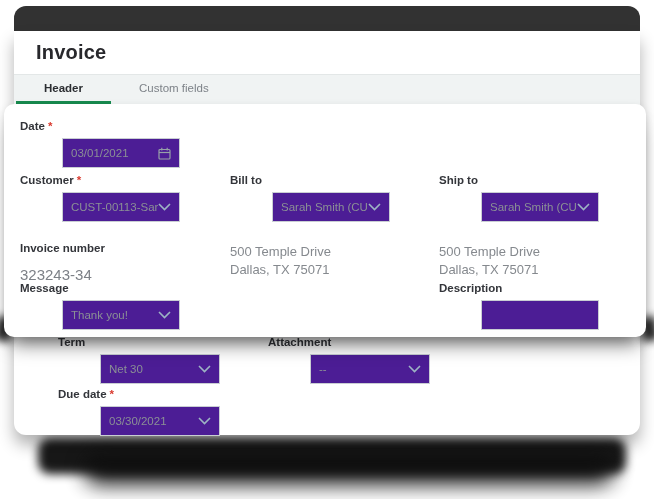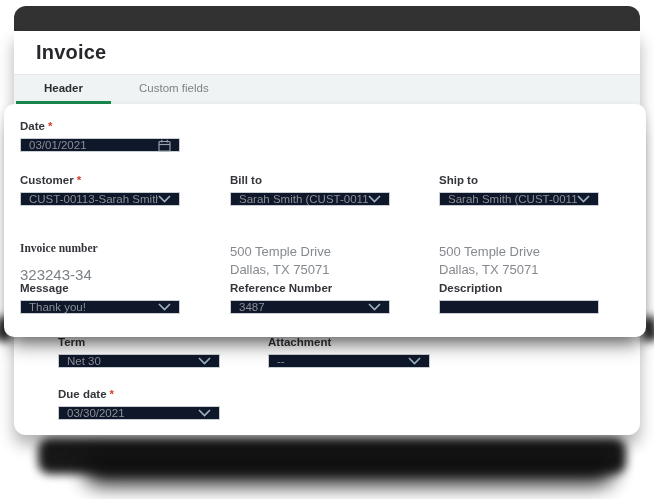--- a/index.html
+++ b/index.html
@@ -29,22 +29,22 @@
 
   .tabbar { height:31px; background:#f0f3f3; border-top:1px solid #e3e7e7; display:flex; padding-left:2px; }
   .tab { height:100%; display:flex; align-items:center; padding:0 28px; font-size:11.5px;
          border-bottom:4px solid transparent; color:#7d8288; cursor:pointer; }
   .tab.active { font-weight:bold; color:#2b2d31; border-bottom-color:#178a4e; }
 
   
   .flabel { font-size:11.5px; font-weight:bold; color:#33353a; margin-bottom:6px; }
   .req { color:#d9382d; margin-left:3px; }
   .select, .textinput {
-    height:14px; border:1px solid #c9ced3; background:#0f172a; display:flex; align-items:center;
-    justify-content:space-between; padding:0 8px; font-size:11.5px; color:#8b9095; }
+    height:30px; border:1px solid #c9ced3; background:#4c1d95; display:flex; align-items:center;
+    justify-content:space-between; padding:0 8px; font-size:11.5px; color:#8b9095;margin-left:42px; }
   .val { white-space:nowrap; overflow:hidden; }
   .addr { font-size:13px; color:#85898e; line-height:1.4; }
   .plain-val { font-size:15px; color:#7d8187; margin-top:4px; }
 
   
   .card { position:absolute; left:4px; top:104px; width:642px; height:233px; background:#fff;
           border-radius:10px; z-index:10;
           box-shadow:0 16px 18px -8px rgba(0,0,0,0.50), 0 4px 10px rgba(0,0,0,0.15); }
   .wedge { position:absolute; width:16px; height:24px; background:#262626; filter:blur(4px); z-index:9; }
   .wedge-left { left:-4px; top:317px; transform:rotate(10deg); }
@@ -182,21 +182,21 @@
         <span class="val">Sarah Smith (CUST-00113)</span>
         <span>
           <svg width="13" height="8" viewBox="0 0 13 8">
               <path d="M1 1 L6.5 6.5 L12 1" stroke="#9db4c4" stroke-width="1.6" fill="none"></path>
             </svg>
         </span>
       </div>
     </div>
 
     <div class="g g-invnum">
-      <div class="flabel" style="margin-bottom:12px;font-family:Liberation Serif, serif;">Invoice number</div>
+      <div class="flabel" style="margin-bottom:12px;">Invoice number</div>
       <div class="plain-val">323243-34</div>
     </div>
 
     <div class="g g-billaddr addr">
       <div>500 Temple Drive</div>
       <div>Dallas, TX 75071</div>
     </div>
 
     <div class="g g-shipaddr addr">
       <div>500 Temple Drive</div>
@@ -208,31 +208,20 @@
       <div class="select">
         <span class="val">Thank you!</span>
         <span>
           <svg width="13" height="8" viewBox="0 0 13 8">
               <path d="M1 1 L6.5 6.5 L12 1" stroke="#9db4c4" stroke-width="1.6" fill="none"></path>
             </svg>
         </span>
       </div>
     </div>
 
-    <div class="g g-refnum">
-      <div class="flabel">Reference Number</div>
-      <div class="select">
-        <span class="val">3487</span>
-        <span>
-          <svg width="13" height="8" viewBox="0 0 13 8">
-              <path d="M1 1 L6.5 6.5 L12 1" stroke="#9db4c4" stroke-width="1.6" fill="none"></path>
-            </svg>
-        </span>
-      </div>
-    </div>
 
     <div class="g g-desc">
       <div class="flabel">Description</div>
       <div class="textinput">
         <span class="val"></span>
       </div>
     </div>
 
   </div>
 </div>

